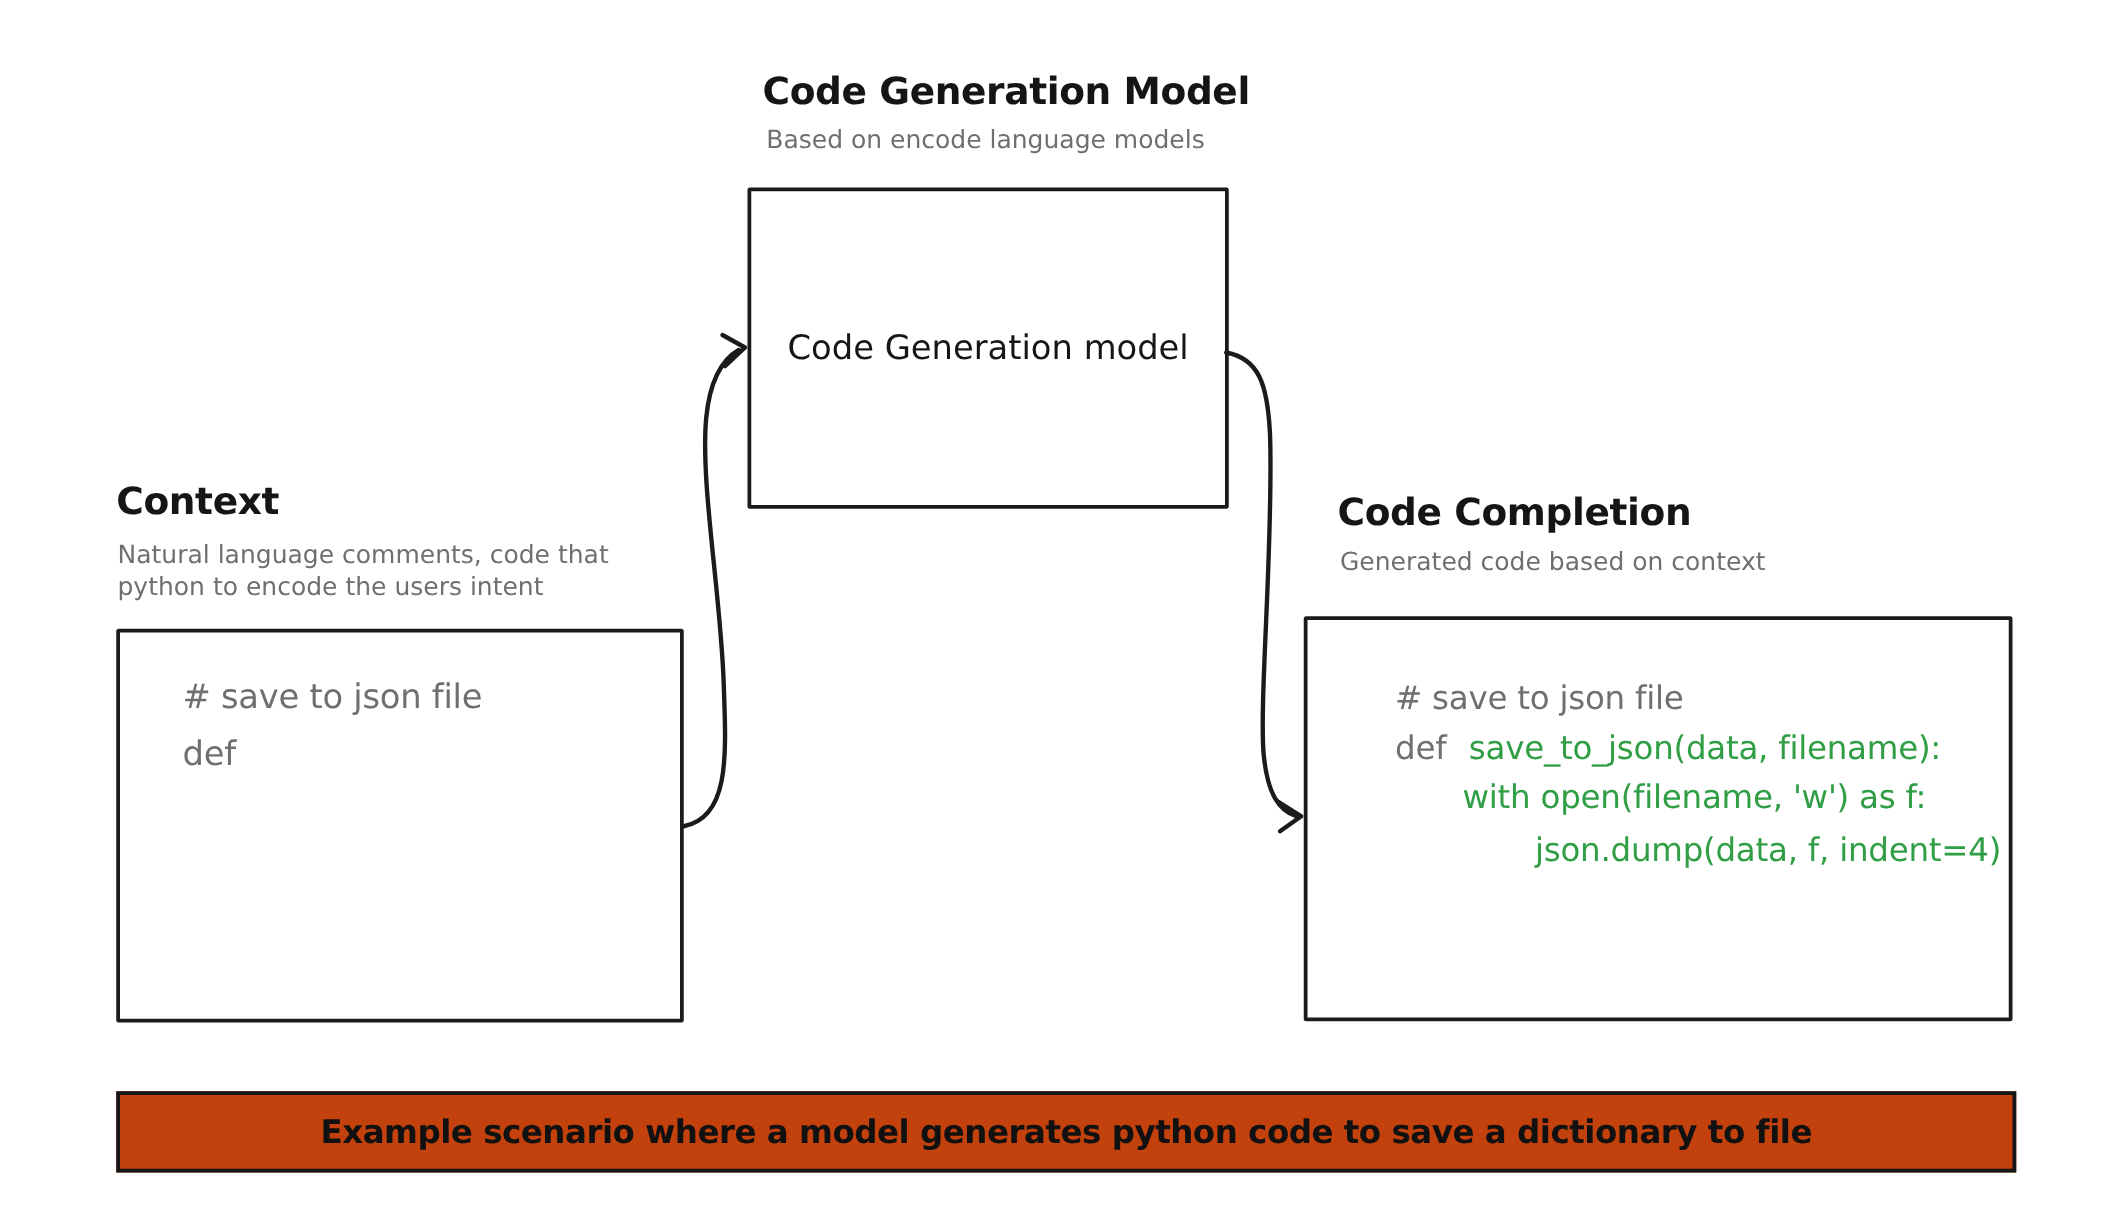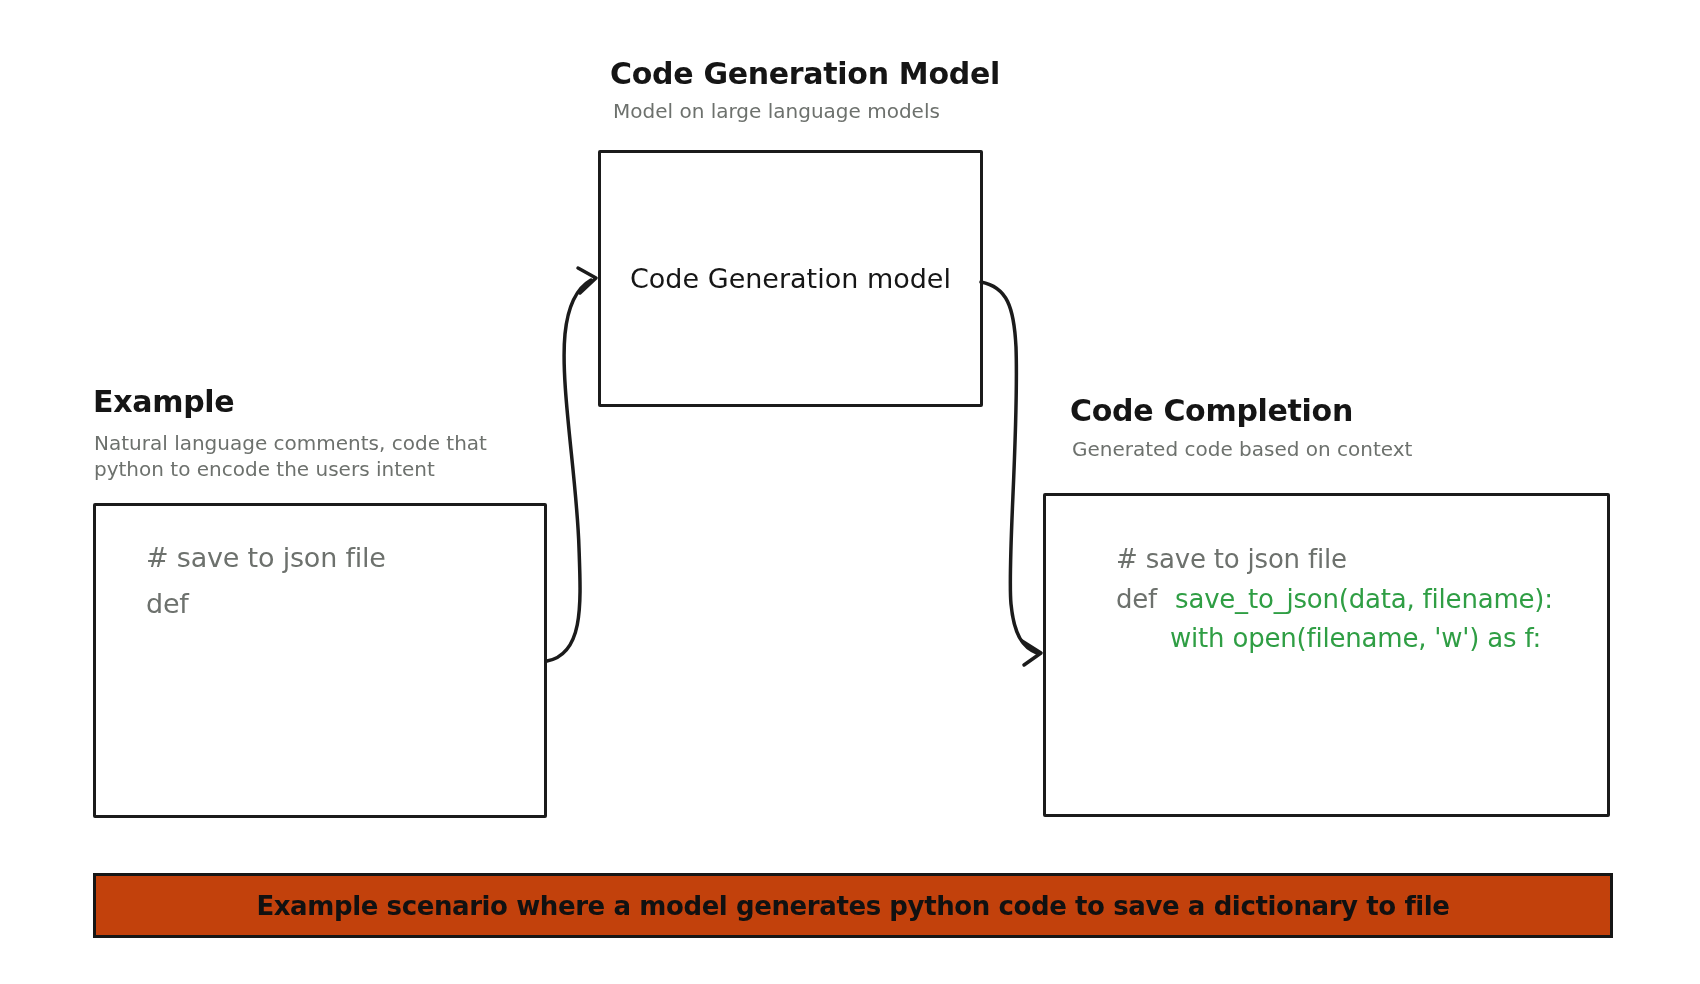--- a/index.html
+++ b/index.html
@@ -82,42 +82,43 @@
     stroke-linecap: round;
     stroke-linejoin: round;
   }
 </style>
 </head>
 <body>
 
 <div class="canvas">
 
   <div class="abs section-title" style="left:610px; top:56px;">Code Generation Model</div>
-  <div class="abs section-subtitle" style="left:613px; top:99px;">Model on large language models</div>
+  <div class="abs section-subtitle" style="left:613px; top:99px;">Based on encode language models</div>
 
   <div class="node-box model-box">
     <span class="model-box-label">Code Generation model</span>
   </div>
 
-  <div class="abs section-title" style="left:93px; top:384px;">Example</div>
+  <div class="abs section-title" style="left:93px; top:384px;">Context</div>
   <div class="abs section-subtitle" style="left:94px; top:431px;">Natural language comments, code that</div>
   <div class="abs section-subtitle" style="left:94px; top:457px;">python to encode the users intent</div>
 
   <div class="node-box context-box">
     <div class="code-line" style="left:30px; top:36px;"># save to json file</div>
     <div class="code-line" style="left:30px; top:82px;">def</div>
   </div>
 
   <div class="abs section-title" style="left:1070px; top:393px;">Code Completion</div>
   <div class="abs section-subtitle" style="left:1072px; top:437px;">Generated code based on context</div>
 
   <div class="node-box completion-box">
     <div class="code-line" style="left:50px; top:48px;"># save to json file</div>
     <div class="code-line" style="left:50px; top:88px;"><span>def</span><span class="kw-gap"></span><span class="code-green">save_to_json(data, filename):</span></div>
     <div class="code-line code-green" style="left:104px; top:127px;">with open(filename, 'w') as f:</div>
+    <div class="code-line code-green" style="left:162px; top:170px;">json.dump(data, f, indent=4)</div>
   </div>
 
   <svg class="arrow-layer" width="1700" height="984" viewBox="0 0 1700 984">
     <g>
       <path class="stroke" d="M 547 661 C 584 654 581 604 579 548 C 577 478 560 386 565 334 C 568 304 577 288 591 280"></path>
       <path class="stroke" d="M 578 268 L 596 278 L 580 293"></path>
     </g>
     <g>
       <path class="stroke" d="M 981 282 C 1007 287 1014 307 1016 347 C 1019 432 1007 562 1011 604 C 1014 635 1023 648 1037 653"></path>
       <path class="stroke" d="M 1022 641 L 1041 653 L 1024 665"></path>

